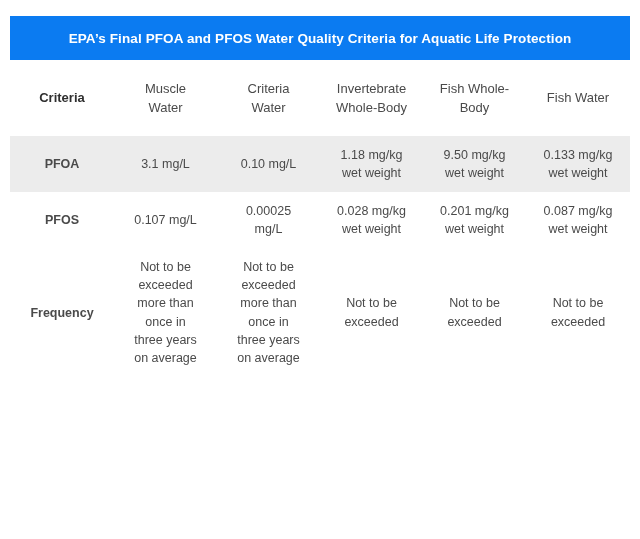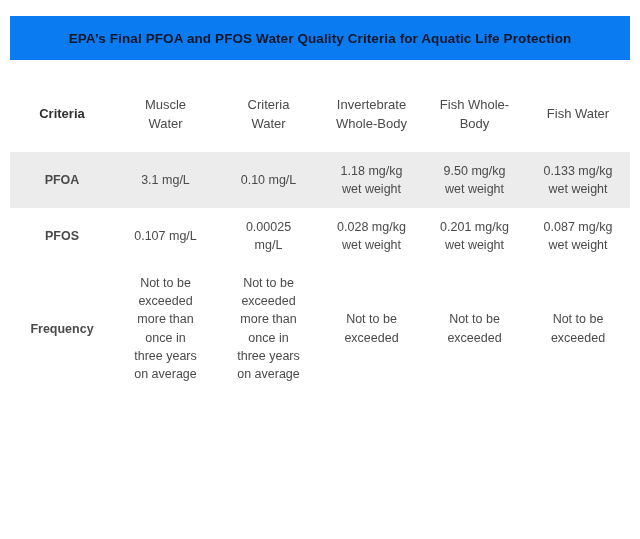--- a/index.html
+++ b/index.html
@@ -24,30 +24,30 @@
   .title-bar {
     margin-top: 16px;
     height: 44px;
     background: #0b7bf1;
     display: flex;
     align-items: center;
     justify-content: center;
     text-align: center;
   }
   .title-text {
-    color: #0f172a;
+    color: #ffffff;
     font-size: 13.5px;
     font-weight: bold;
     letter-spacing: 0.1px;
   }
   table.criteria-table {
     width: 620px;
     border-collapse: collapse;
     table-layout: fixed;
-    margin-top: 16px;
+    margin-top: 0;
   }
   table.criteria-table td {
     text-align: center;
     vertical-align: middle;
     font-size: 12.5px;
     color: #4a4a4a;
     padding: 10px 4px;
     line-height: 1.45;
     border: none;
   }

